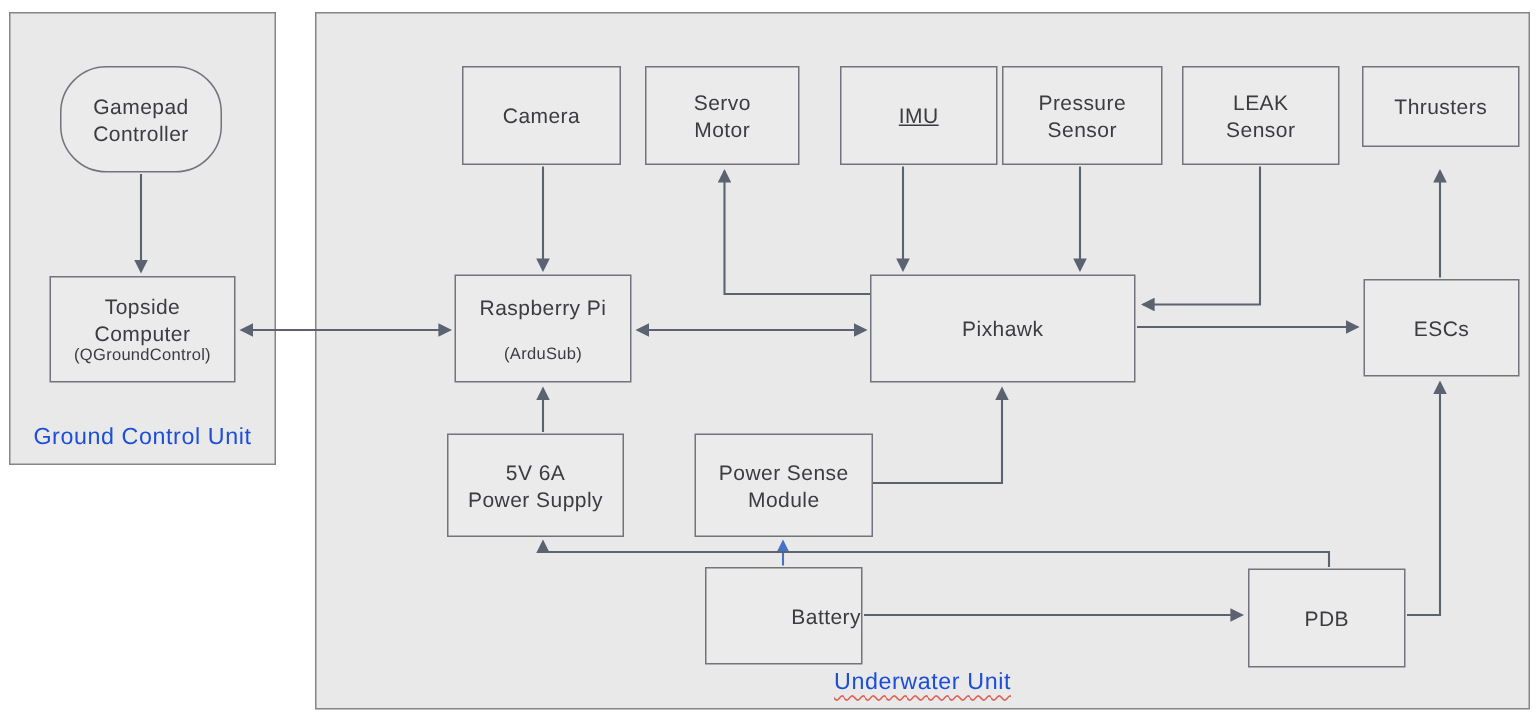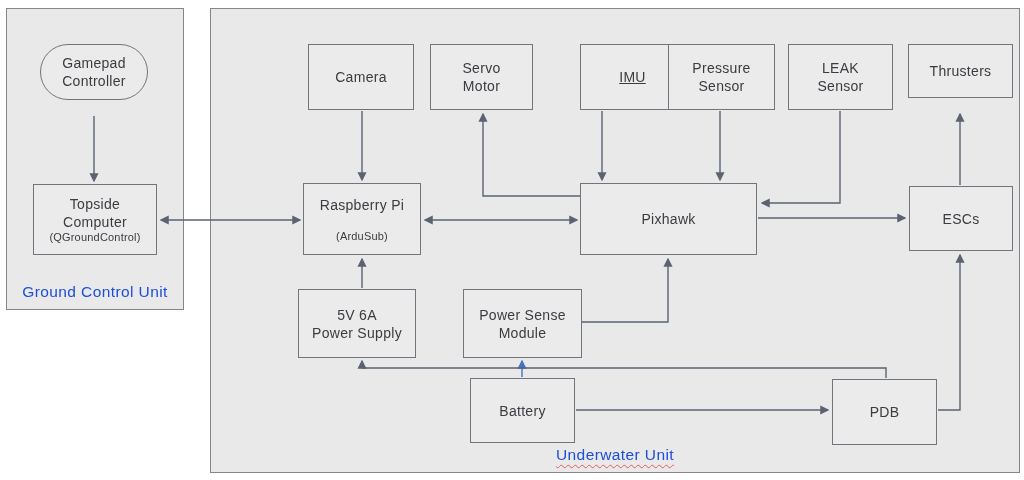--- a/index.html
+++ b/index.html
@@ -26,34 +26,34 @@
   .node{
     position:absolute;background:#ebebec;border:1.3px solid #73737b;
     box-sizing:border-box;z-index:3;display:flex;flex-direction:column;
     align-items:center;justify-content:center;text-align:center;
     font-size:14px;line-height:18px;letter-spacing:.3px;
   }
   .node .sub{font-size:11px;line-height:13px;letter-spacing:.2px;}
   
   #ground-box{left:6px;top:8px;width:178px;height:302px;}
   #underwater-box{left:210px;top:8px;width:810px;height:465px;padding-left:48px;}
-  #n-gamepad{left:40px;top:44px;width:108px;height:56px;border-radius:31px;}
+  #n-gamepad{left:40px;top:44px;width:108px;height:71px;border-radius:31px;}
   #n-topside{left:33px;top:184px;width:124px;height:71px;}
   #n-camera{left:308px;top:44px;width:106px;height:66px;}
   #n-servo{left:430px;top:44px;width:103px;height:66px;}
-  #n-imu{left:580px;top:44px;width:105px;height:66px;text-decoration:underline;}
+  #n-imu{left:560px;top:44px;width:105px;height:66px;text-decoration:underline;}
   #n-pressure{left:668px;top:44px;width:107px;height:66px;}
   #n-leak{left:788px;top:44px;width:105px;height:66px;}
   #n-thrusters{left:908px;top:44px;width:105px;height:54px;}
   #n-rpi{left:303px;top:183px;width:118px;height:72px;gap:16px;}
   #n-pixhawk{left:580px;top:183px;width:177px;height:72px;}
   #n-escs{left:909px;top:186px;width:104px;height:65px;}
   #n-psu{left:298px;top:289px;width:118px;height:69px;}
   #n-psm{left:463px;top:289px;width:119px;height:69px;}
-  #n-battery{left:470px;top:378px;width:105px;height:65px;}
+  #n-battery{left:470px;top:378px;width:105px;height:65px;align-items:flex-end;}
   #n-pdb{left:832px;top:379px;width:105px;height:66px;}
 </style>
 </head>
 <body>
 
 <div id="canvas">
 
   <div class="container" id="ground-box">
     <span class="container-label">Ground Control Unit</span>
   </div>

